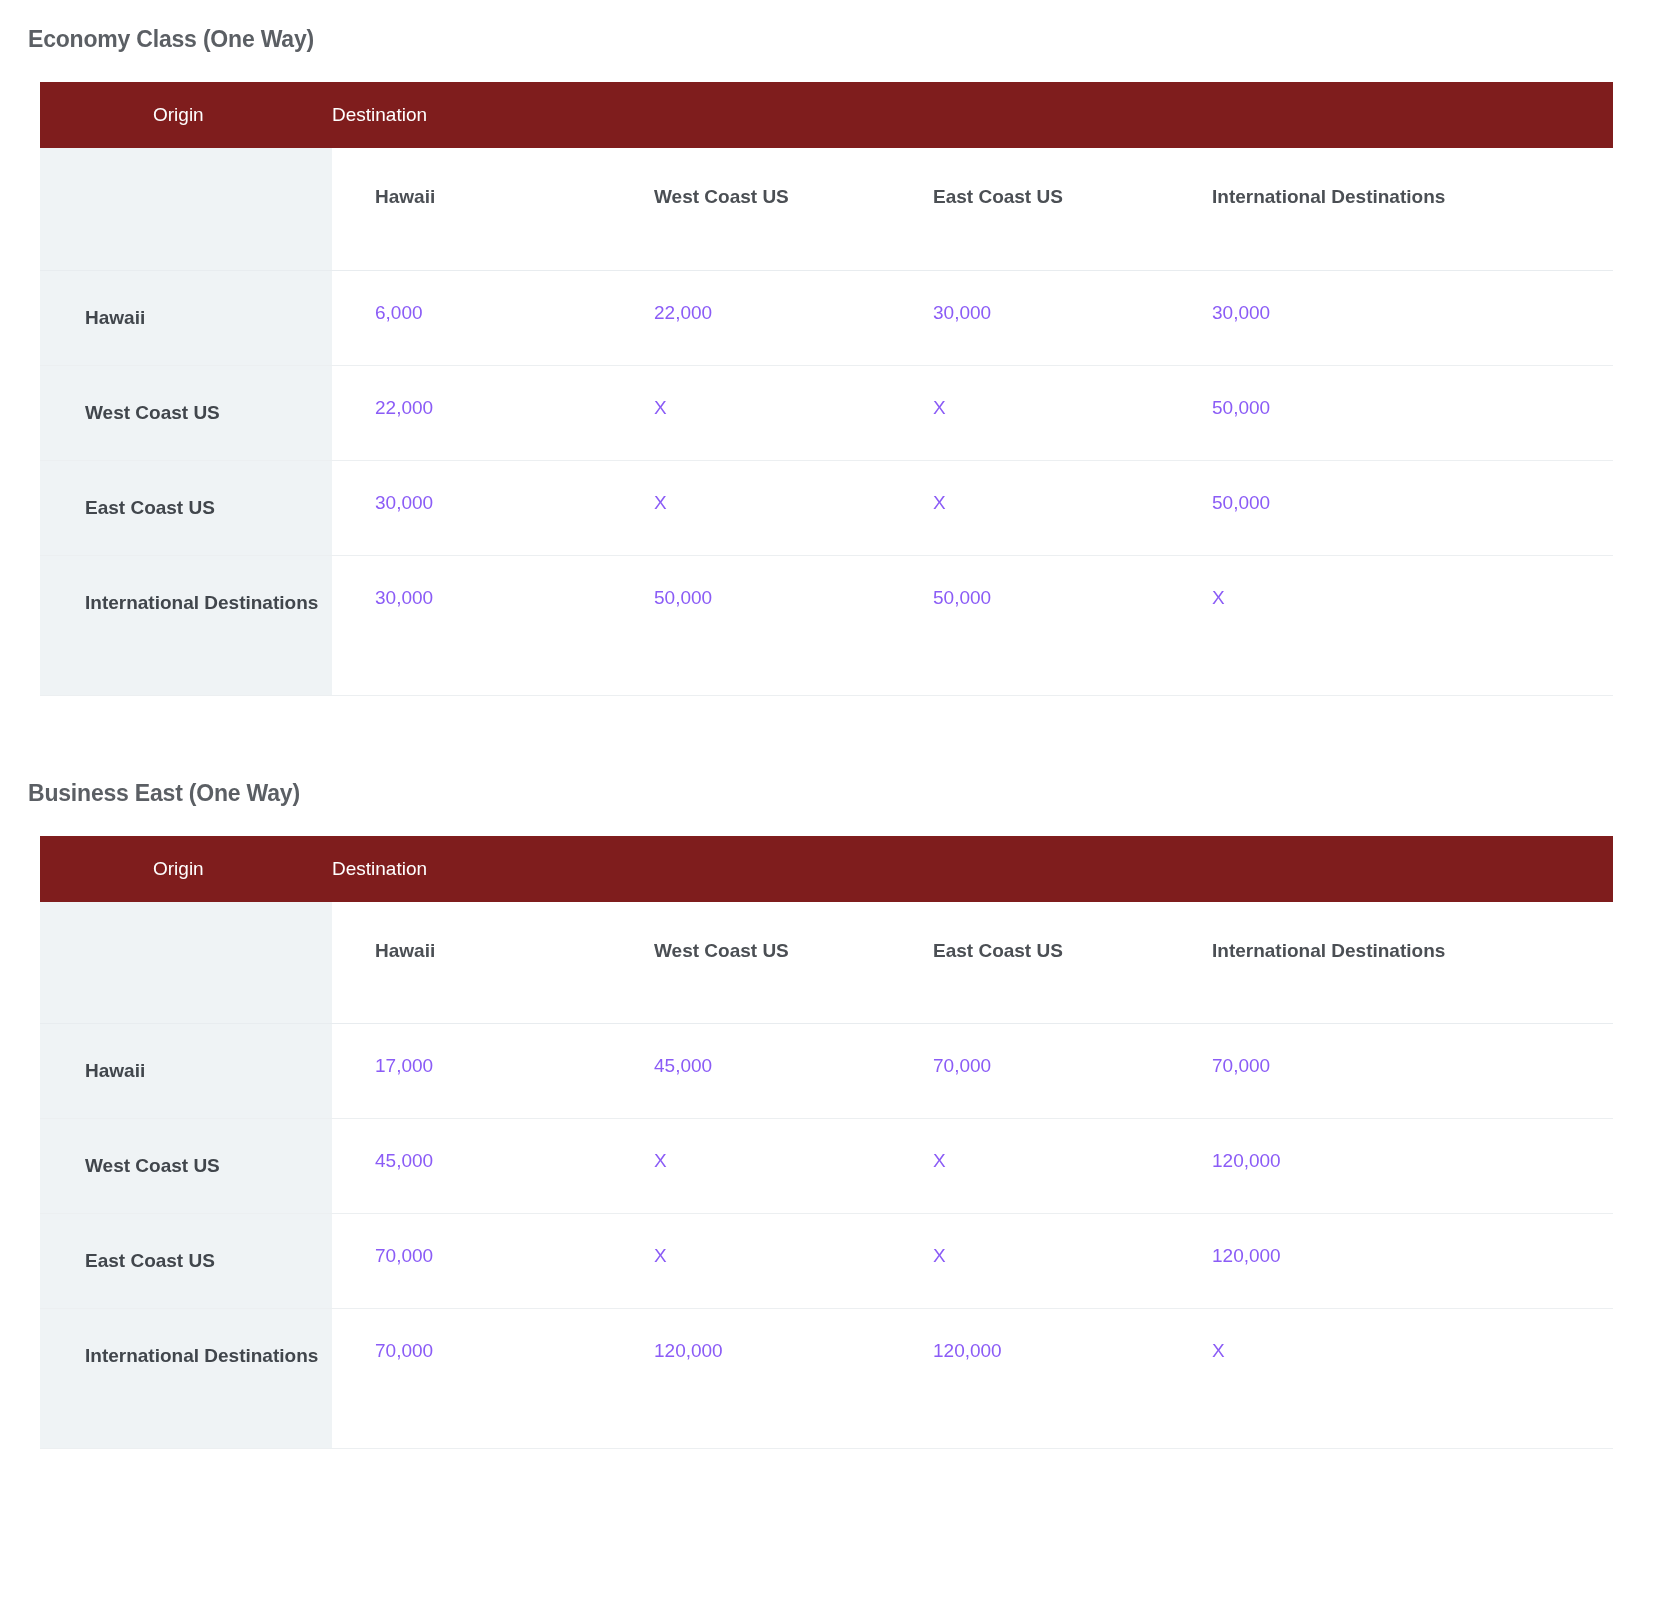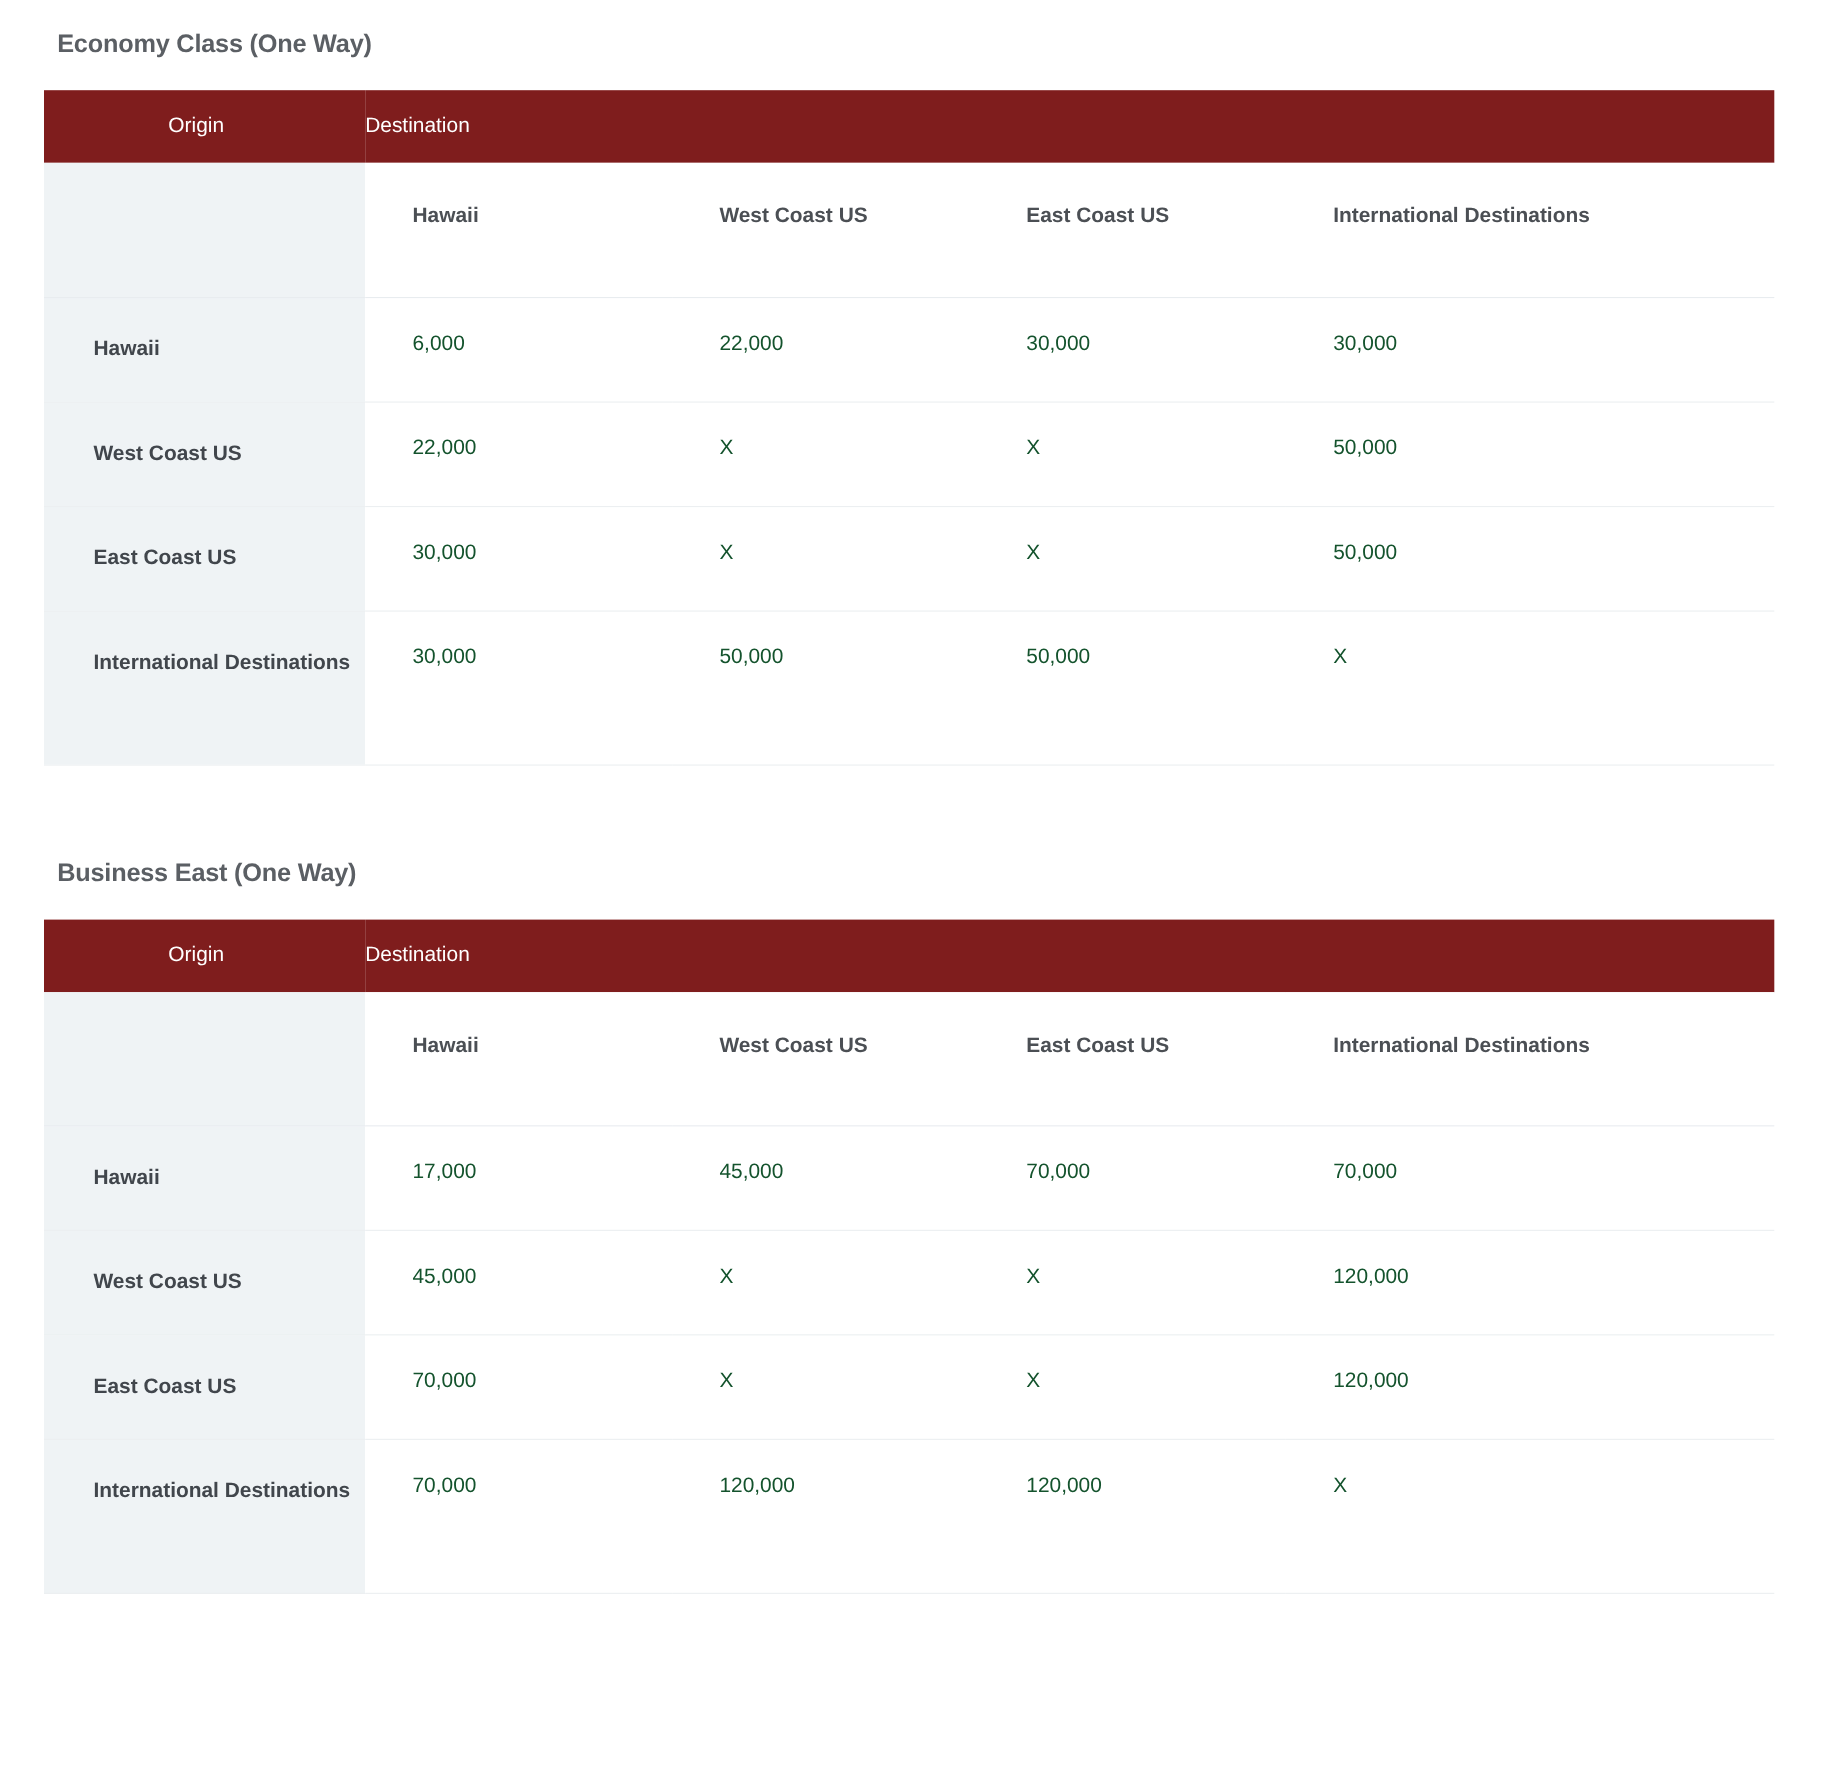--- a/index.html
+++ b/index.html
@@ -22,21 +22,21 @@
 
   .section {
     width: 100%;
   }
 
   .section-title {
     font-size: 23px;
     font-weight: bold;
     color: #5b5f64;
     letter-spacing: -0.2px;
-    margin: 0 0 29px 52px;
+    margin: 0 0 29px 28px;
   }
 
   .section-business .section-title {
     margin-top: 0;
   }
 
   .spacer-between {
     height: 84px;
   }
 
@@ -116,21 +116,21 @@
     color: #41464c;
     font-size: 19px;
     font-weight: bold;
     line-height: 1.72;
     text-align: left;
     padding-left: 45px;
     padding-right: 12px;
   }
   .cell {
     background: #ffffff;
-    color: #14532d;
+    color: #8b5cf6;
     font-size: 19px;
     font-weight: normal;
     text-align: left;
     padding-left: 43px;
   }
 </style>
 </head>
 <body>
 
 <div class="page">

